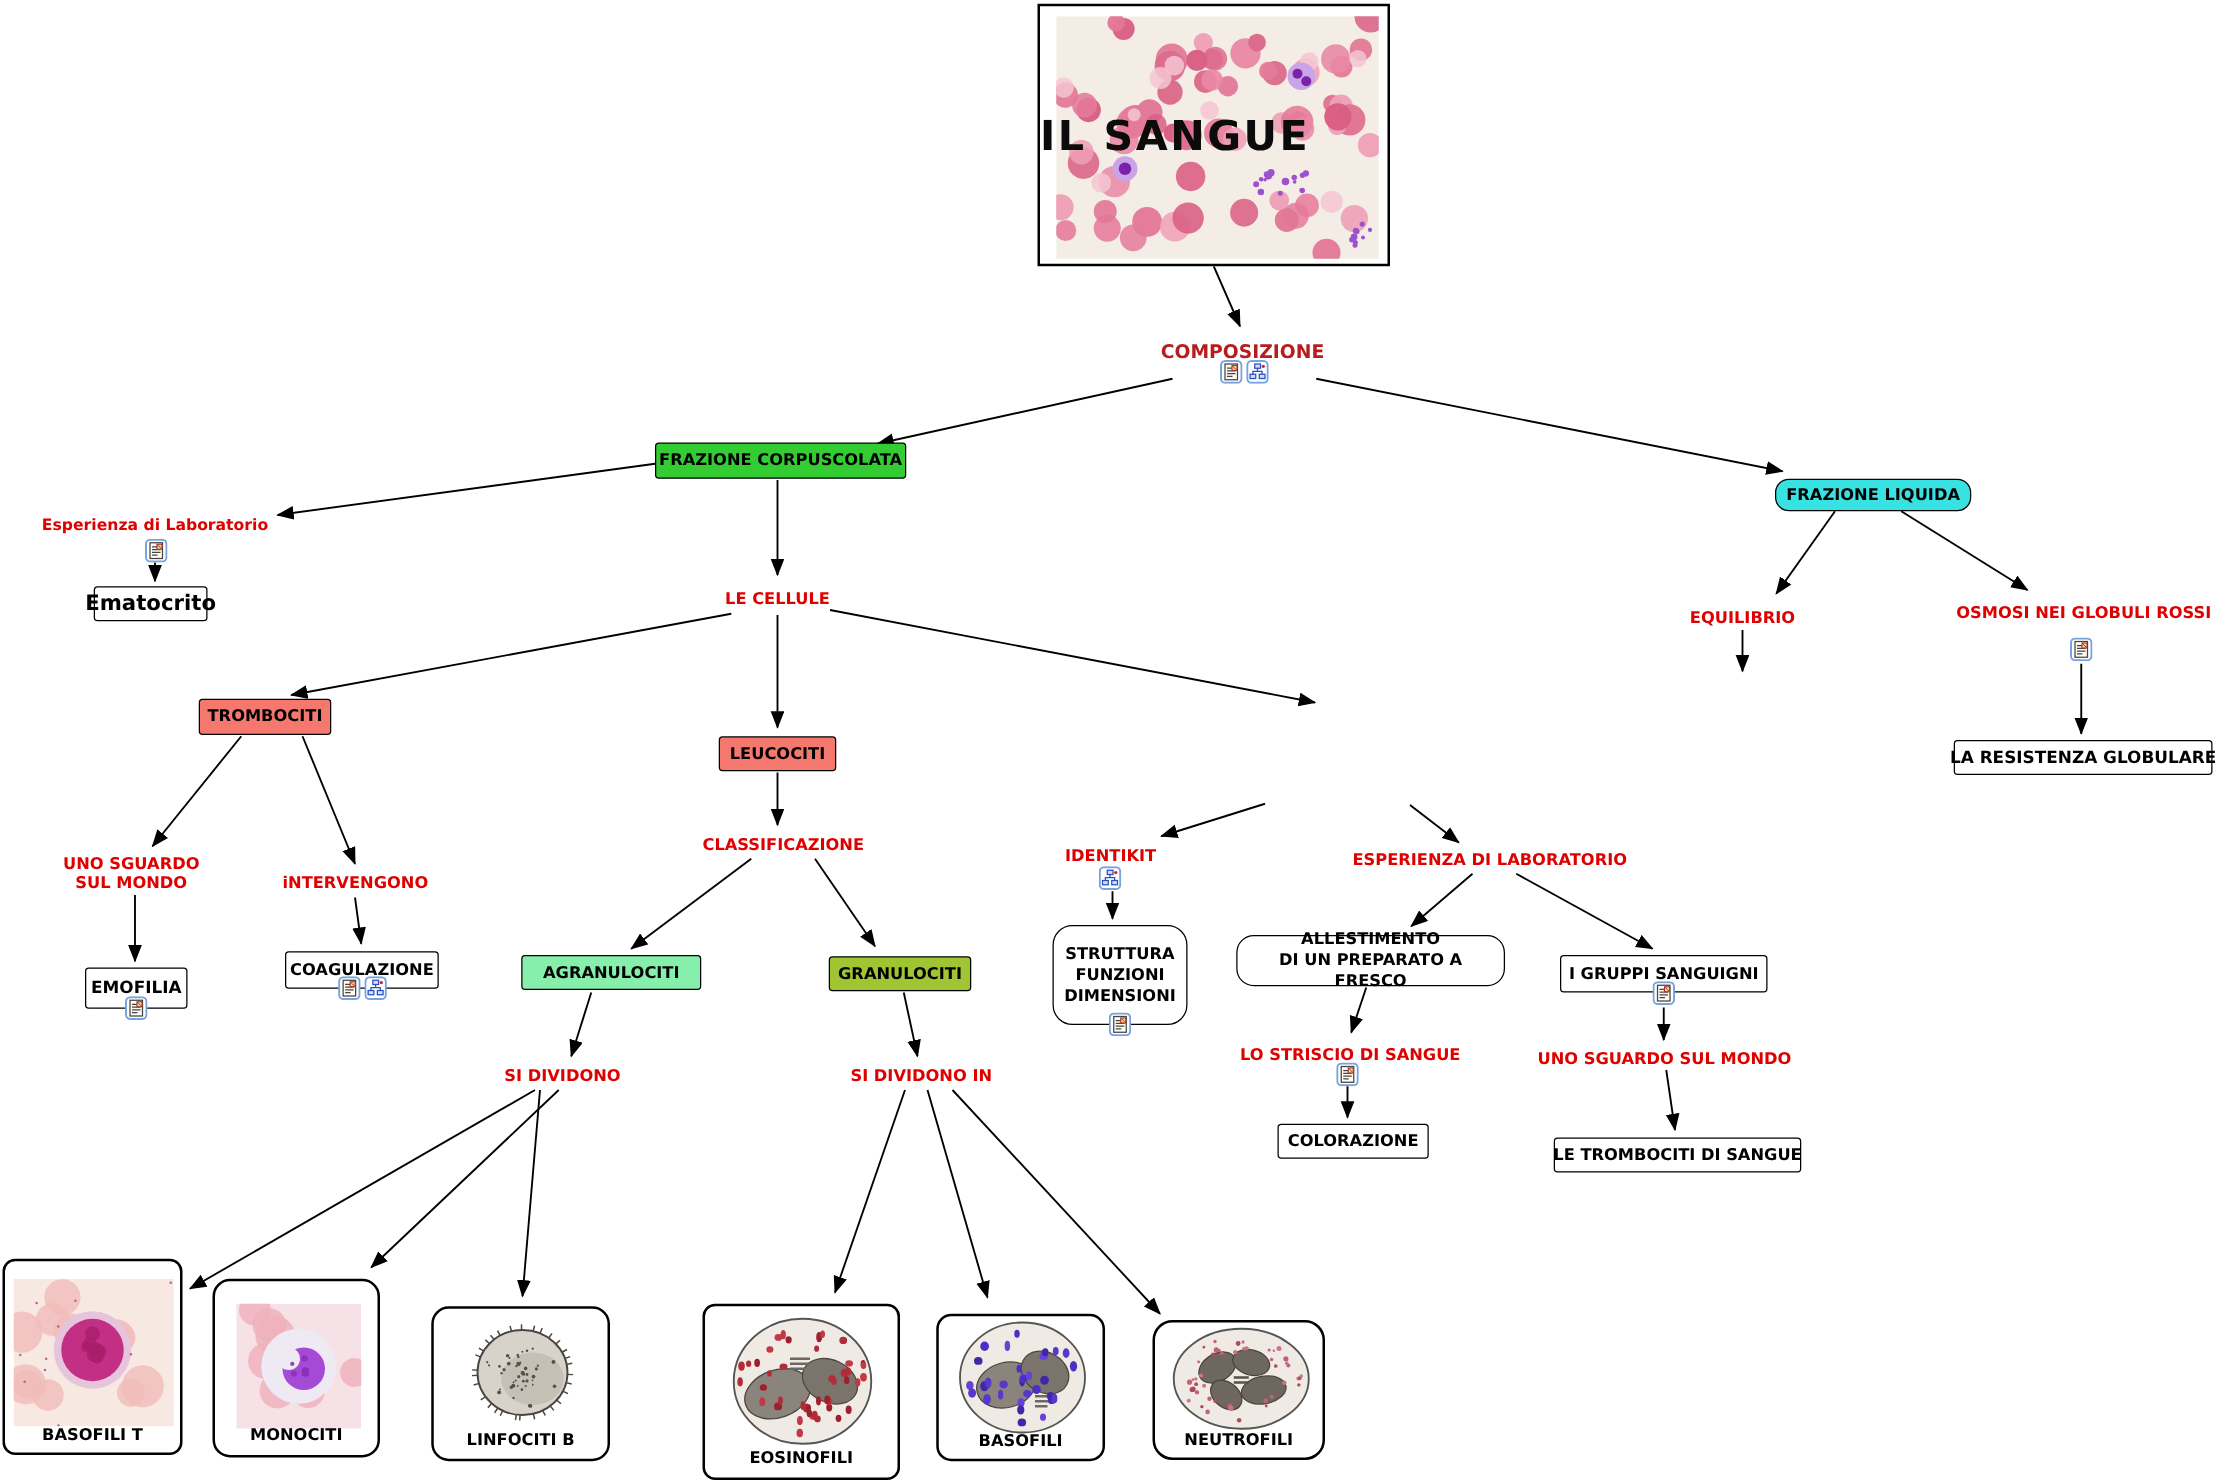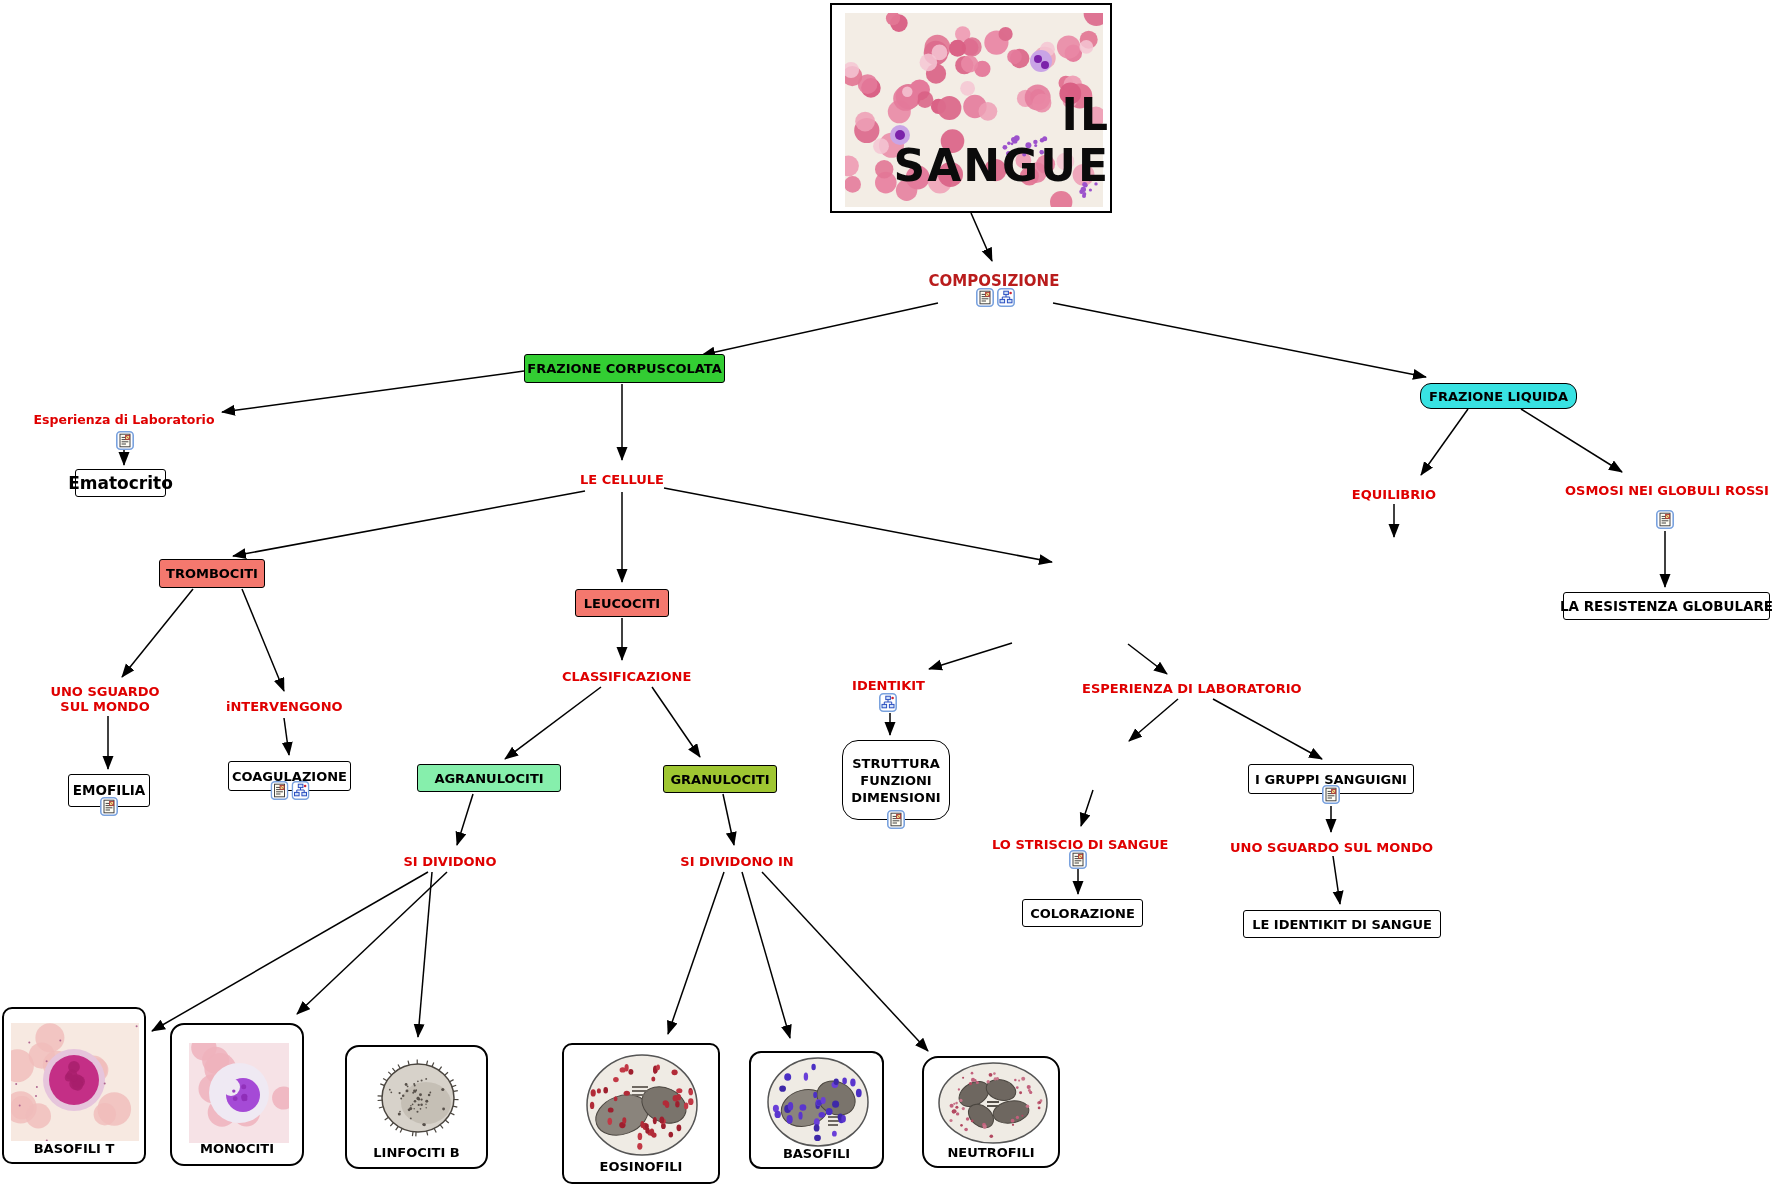--- a/index.html
+++ b/index.html
@@ -19,22 +19,22 @@
   .ellipse{border-radius:50%;}
   
   .ric{position:absolute;width:18px;height:19px;display:inline-block;}
   .ric svg{display:block;}
   .icrow{position:absolute;display:flex;gap:3px;}
   .icrow .ric{position:static;}
   .inbox-ic{position:absolute;left:50%;transform:translateX(-50%);}
   
   .title-box{position:absolute;box-sizing:border-box;border:2px solid #000;background:#fff;}
   .title-img{position:absolute;}
-  .title-text{position:absolute;left:0;width:100%;text-align:right;font-weight:bold;
-      font-size:44px;letter-spacing:2px;color:#0b0b0b;}
+  .title-text{position:absolute;left:0;width:100%;text-align:left;font-weight:bold;
+      font-size:33px;letter-spacing:2px;color:#0b0b0b;}
   
   .imgbox{position:absolute;box-sizing:border-box;border:2px solid #000;background:#fff;}
   .imgbox .pic{position:absolute;}
   .imgbox .cap{position:absolute;left:0;width:100%;text-align:center;font-weight:bold;
       font-size:13px;color:#000;white-space:nowrap;}
 </style>
 </head>
 <body>
 
 <div class="canvas">
@@ -370,40 +370,46 @@
     <line x1="5.6" y1="6.4" x2="12.4" y2="6.4" stroke="#444"></line>
     <line x1="5.6" y1="8.6" x2="12.4" y2="8.6" stroke="#444"></line>
     <line x1="5.6" y1="10.8" x2="12.4" y2="10.8" stroke="#444"></line>
     <line x1="5.6" y1="13" x2="10" y2="13" stroke="#444"></line>
     <rect x="9.6" y="4.4" width="4" height="4" fill="#F2E38A" stroke="#A33" stroke-width="0.9"></rect>
     <line x1="9.9" y1="4.7" x2="13.3" y2="8.1" stroke="#A33" stroke-width="0.8"></line>
   </svg>
       </span>
   </div>
 
+  <div class="nb multi" style="left:989px;top:748px;width:215px;height:41px;border-radius:14px;line-height:17px;">
+    <span>
+      <span>ALLESTIMENTO</span><br>
+      <span>DI UN PREPARATO A FRESCO</span>
+    </span>
+  </div>
 
   <div class="nb" style="left:1022px;top:899px;width:121px;height:28px;">COLORAZIONE</div>
 
   <div class="nb" style="left:1248px;top:764px;width:166px;height:30px;">
     <span>I GRUPPI SANGUIGNI</span>
     <span class="ric inbox-ic" style="bottom:-11px;">
         <svg width="18" height="19" viewBox="0 0 18 19">
     <rect x="0.8" y="0.8" width="16.4" height="17.4" rx="3.5" fill="#fff" stroke="#7AA2DE" stroke-width="1.6"></rect>
     <rect x="4" y="3.2" width="10" height="12.6" fill="#FFFDF2" stroke="#444" stroke-width="1"></rect>
     <line x1="5.6" y1="6.4" x2="12.4" y2="6.4" stroke="#444"></line>
     <line x1="5.6" y1="8.6" x2="12.4" y2="8.6" stroke="#444"></line>
     <line x1="5.6" y1="10.8" x2="12.4" y2="10.8" stroke="#444"></line>
     <line x1="5.6" y1="13" x2="10" y2="13" stroke="#444"></line>
     <rect x="9.6" y="4.4" width="4" height="4" fill="#F2E38A" stroke="#A33" stroke-width="0.9"></rect>
     <line x1="9.9" y1="4.7" x2="13.3" y2="8.1" stroke="#A33" stroke-width="0.8"></line>
   </svg>
       </span>
   </div>
 
-  <div class="nb" style="left:1243px;top:910px;width:198px;height:28px;">LE IDENTIKIT DI SANGUE</div>
+  <div class="nb" style="left:1243px;top:910px;width:198px;height:28px;">LE TROMBOCITI DI SANGUE</div>
 
   <div class="imgbox" style="left:2px;top:1007px;width:144px;height:157px;border-radius:10px;">
     <svg class="pic" id="img-lt" style="left:7px;top:14px;" width="128" height="118" viewBox="0 0 128 118">
         <rect x="0" y="0" width="128" height="118" fill="#F7E9E1"></rect>
         <circle cx="30.8" cy="32.6" r="13.1" fill="#F0BCBA" opacity="0.8"></circle>
         <circle cx="9.6" cy="84.4" r="16.1" fill="#F0BCBA" opacity="0.8"></circle>
         <circle cx="10.9" cy="84.7" r="11.6" fill="#F0BCBA" opacity="0.8"></circle>
         <circle cx="27.4" cy="92.9" r="12.6" fill="#F0BCBA" opacity="0.8"></circle>
         <circle cx="46.0" cy="41.9" r="14.1" fill="#F0BCBA" opacity="0.8"></circle>
         <circle cx="82.2" cy="46.3" r="13.9" fill="#F0BCBA" opacity="0.8"></circle>

